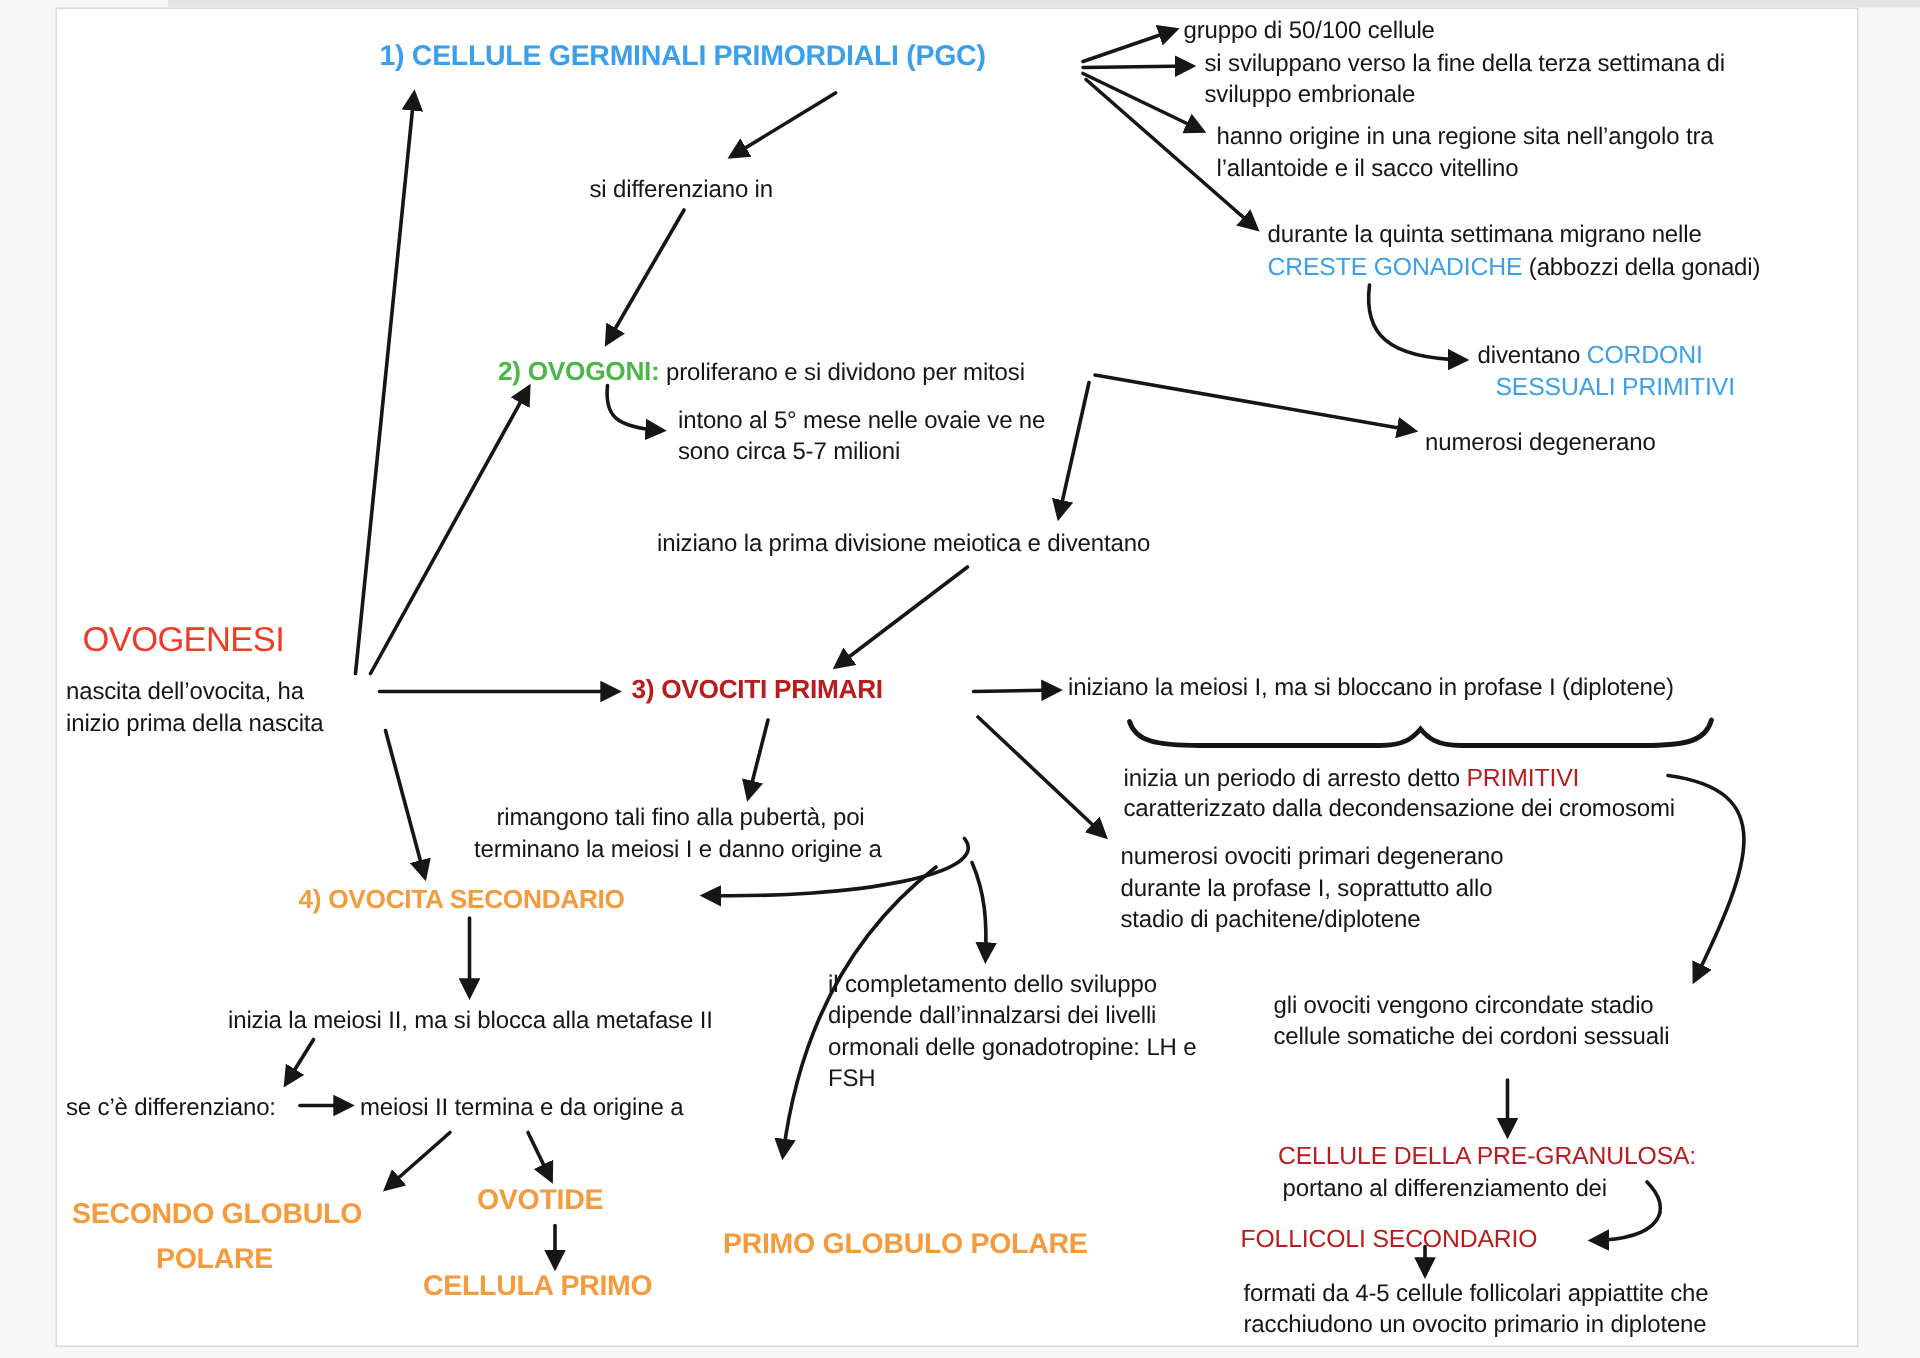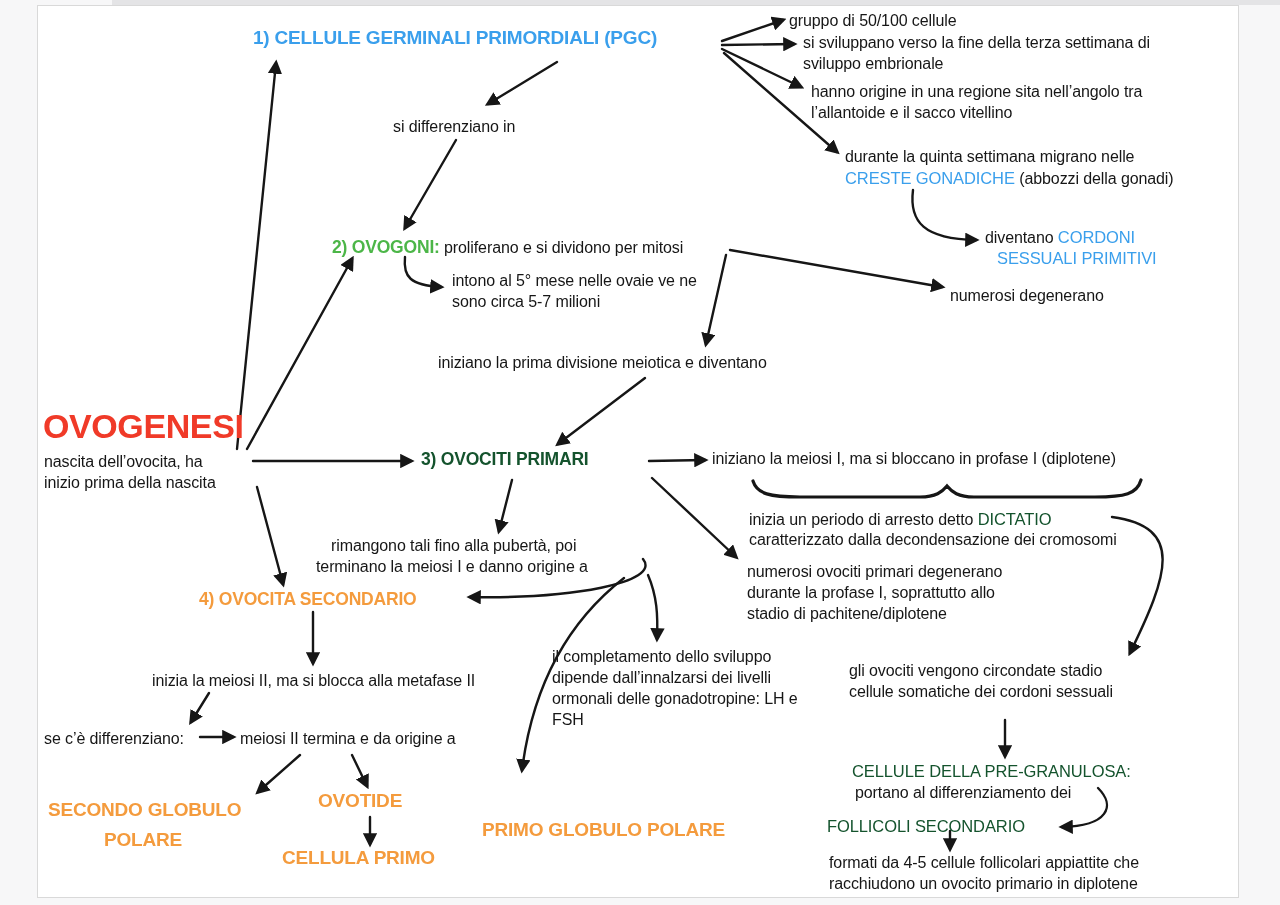--- a/index.html
+++ b/index.html
@@ -12,27 +12,27 @@
   .topstrip{position:absolute;left:112px;top:0;right:0;height:5px;background:#e4e4e6;}
   .canvas{
     position:absolute;left:37px;top:5px;width:1202px;height:893px;
     background:#ffffff;border:1px solid #d9d9d9;box-sizing:border-box;
   }
   svg.arrows{position:absolute;left:0;top:0;width:1280px;height:905px;pointer-events:none;}
   svg.arrows path, svg.arrows line{stroke:#161616;stroke-width:2.4;fill:none;stroke-linecap:round;}
   svg.arrows path.brace{stroke-width:3.2;}
   .n{position:absolute;white-space:nowrap;font-size:16px;line-height:20px;letter-spacing:-0.1px;}
   .b16{font-weight:normal;font-size:16.5px;}
-  .h1{font-weight:bold;font-size:34px;letter-spacing:-0.4px;}
+  .h1{font-weight:normal;font-size:23px;letter-spacing:-0.4px;margin-left:12px;}
   .h2{font-weight:bold;font-size:19px;letter-spacing:-0.2px;}
   .h3{font-weight:bold;font-size:17.5px;letter-spacing:-0.2px;}
   .blue{color:#3A9FEC;}
   .green{color:#4CB648;}
   .red{color:#F03A28;}
-  .pink{color:#14532d;}
+  .pink{color:#b91c1c;}
   .orange{color:#F49B3D;}
 </style>
 </head>
 <body>
 
 <div class="topstrip"></div>
 <div class="canvas"></div>
 
 <svg class="arrows" viewBox="0 0 1280 905">
   <defs>
@@ -91,21 +91,21 @@
 <div class="n" style="left:452px;top:292px">sono circa 5-7 milioni</div>
 <div class="n" style="left:950px;top:286px">numerosi degenerano</div>
 <div class="n" style="left:438px;top:353px">iniziano la prima divisione meiotica e diventano</div>
 
 <div class="n h1 red" style="left:43px;top:416px">OVOGENESI</div>
 <div class="n" style="left:44px;top:452px">nascita dell’ovocita, ha</div>
 <div class="n" style="left:44px;top:473px">inizio prima della nascita</div>
 
 <div class="n h3 pink" style="left:421px;top:449px">3) OVOCITI PRIMARI</div>
 <div class="n" style="left:712px;top:449px">iniziano la meiosi I, ma si bloccano in profase I (diplotene)</div>
-<div class="n" style="left:749px;top:509px"><span>inizia un periodo di arresto detto</span> <span class="b16 pink">DICTATIO</span></div>
+<div class="n" style="left:749px;top:509px"><span>inizia un periodo di arresto detto</span> <span class="b16 pink">PRIMITIVI</span></div>
 <div class="n" style="left:749px;top:530px">caratterizzato dalla decondensazione dei cromosomi</div>
 <div class="n" style="left:747px;top:562px">numerosi ovociti primari degenerano</div>
 <div class="n" style="left:747px;top:583px">durante la profase I, soprattutto allo</div>
 <div class="n" style="left:747px;top:604px">stadio di pachitene/diplotene</div>
 <div class="n" style="left:331px;top:536px">rimangono tali fino alla pubertà, poi</div>
 <div class="n" style="left:316px;top:557px">terminano la meiosi I e danno origine a</div>
 
 <div class="n h3 orange" style="left:199px;top:589px">4) OVOCITA SECONDARIO</div>
 <div class="n" style="left:152px;top:671px">inizia la meiosi II, ma si blocca alla metafase II</div>
 <div class="n" style="left:552px;top:647px">il completamento dello sviluppo</div>

